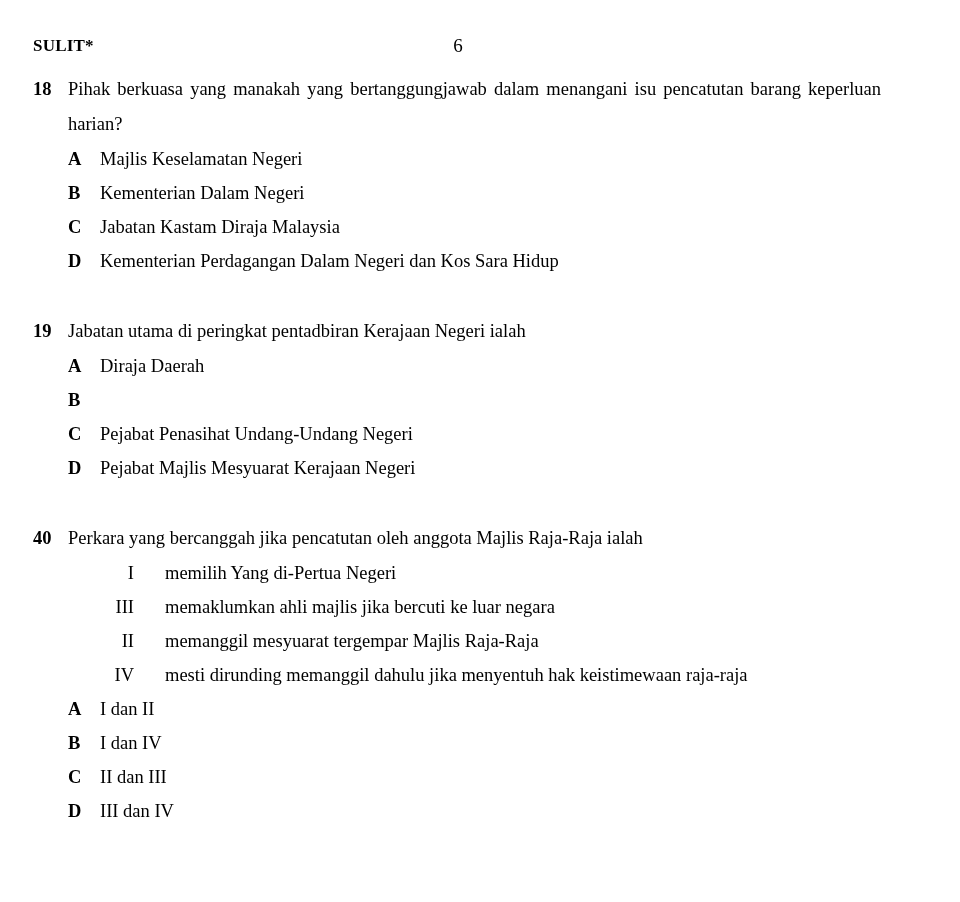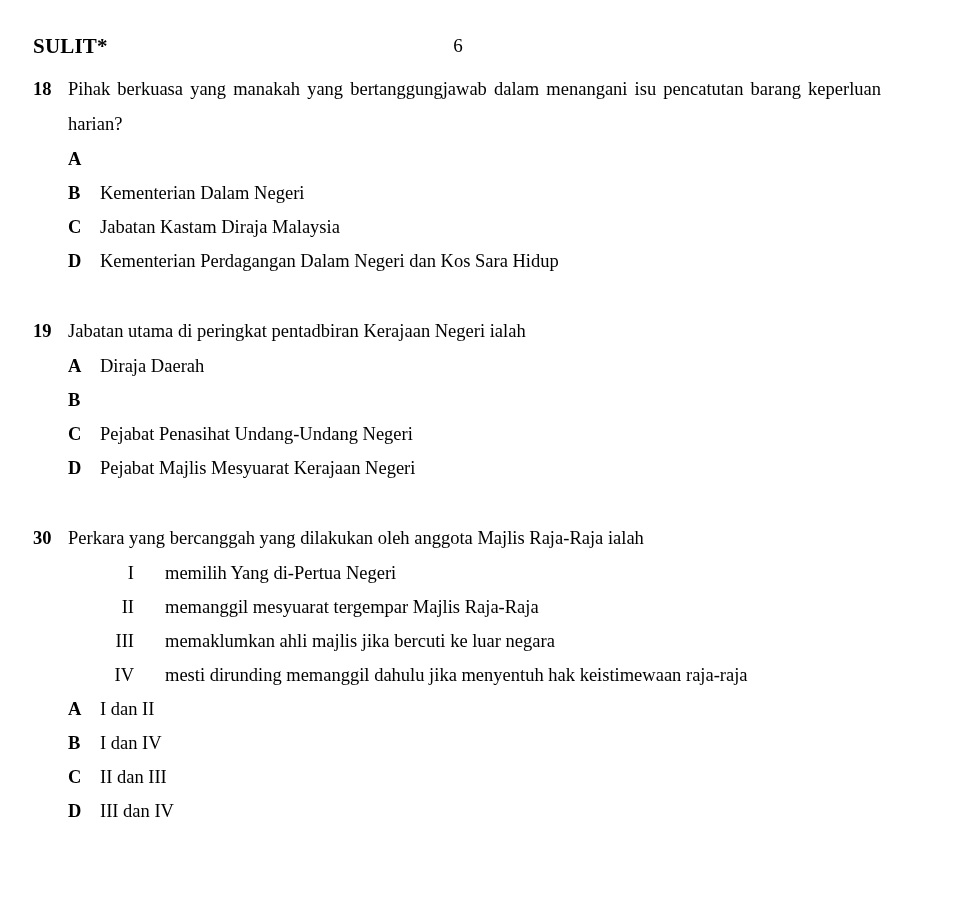--- a/index.html
+++ b/index.html
@@ -29,21 +29,21 @@
     top: 34px;
     left: 33px;
     right: 33px;
     height: 26px;
   }
   .header-label {
     position: absolute;
     left: 0;
     top: 0;
     font-weight: bold;
-    font-size: 21px;
+    font-size: 17px;
     letter-spacing: 0.2px;
     line-height: 24px;
     white-space: nowrap;
   }
   .header-pageno {
     position: absolute;
     left: 405px;
     top: 0;
     width: 40px;
     text-align: center;
@@ -141,41 +141,41 @@
 
   <div class="page-header">
     <div class="header-label">SULIT*</div>
     <div class="header-pageno">6</div>
   </div>
 
   <div class="content">
       <div class="question-block">
         <div class="q-line"><span class="q-num">18</span><span class="q-text">Pihak berkuasa yang manakah yang bertanggungjawab dalam menangani isu pencatutan barang keperluan harian?</span></div>
         <div class="options">
-          <div class="option-row"><span class="opt-letter">A</span></div>
+          <div class="option-row"><span class="opt-letter">A</span><span class="opt-text">Majlis Keselamatan Negeri</span></div>
           <div class="option-row"><span class="opt-letter">B</span><span class="opt-text">Kementerian Dalam Negeri</span></div>
           <div class="option-row"><span class="opt-letter">C</span><span class="opt-text">Jabatan Kastam Diraja Malaysia</span></div>
           <div class="option-row"><span class="opt-letter">D</span><span class="opt-text">Kementerian Perdagangan Dalam Negeri dan Kos Sara Hidup</span></div>
         </div>
       </div>
       <div class="question-block">
         <div class="q-line no-justify"><span class="q-num">19</span><span class="q-text">Jabatan utama di peringkat pentadbiran Kerajaan Negeri ialah</span></div>
         <div class="options">
           <div class="option-row"><span class="opt-letter">A</span><span class="opt-text">Diraja Daerah</span></div>
           <div class="option-row"><span class="opt-letter">B</span></div>
           <div class="option-row"><span class="opt-letter">C</span><span class="opt-text">Pejabat Penasihat Undang-Undang Negeri</span></div>
           <div class="option-row"><span class="opt-letter">D</span><span class="opt-text">Pejabat Majlis Mesyuarat Kerajaan Negeri</span></div>
         </div>
       </div>
       <div class="question-block">
-        <div class="q-line no-justify"><span class="q-num">30</span><span class="q-text">Perkara yang bercanggah yang dilakukan oleh anggota Majlis Raja-Raja ialah</span></div>
+        <div class="q-line no-justify"><span class="q-num">40</span><span class="q-text">Perkara yang bercanggah jika pencatutan oleh anggota Majlis Raja-Raja ialah</span></div>
         <div class="roman-list">
           <div class="roman-row"><span class="roman-num">I</span><span class="roman-text">memilih Yang di-Pertua Negeri</span></div>
+          <div class="roman-row"><span class="roman-num">III</span><span class="roman-text">memaklumkan ahli majlis jika bercuti ke luar negara</span></div>
           <div class="roman-row"><span class="roman-num">II</span><span class="roman-text">memanggil mesyuarat tergempar Majlis Raja-Raja</span></div>
-          <div class="roman-row"><span class="roman-num">III</span><span class="roman-text">memaklumkan ahli majlis jika bercuti ke luar negara</span></div>
           <div class="roman-row"><span class="roman-num">IV</span><span class="roman-text">mesti dirunding memanggil dahulu jika menyentuh hak keistimewaan raja-raja</span></div>
         </div>
         <div class="options">
           <div class="option-row"><span class="opt-letter">A</span><span class="opt-text">I dan II</span></div>
           <div class="option-row"><span class="opt-letter">B</span><span class="opt-text">I dan IV</span></div>
           <div class="option-row"><span class="opt-letter">C</span><span class="opt-text">II dan III</span></div>
           <div class="option-row"><span class="opt-letter">D</span><span class="opt-text">III dan IV</span></div>
         </div>
       </div>
     </div>

